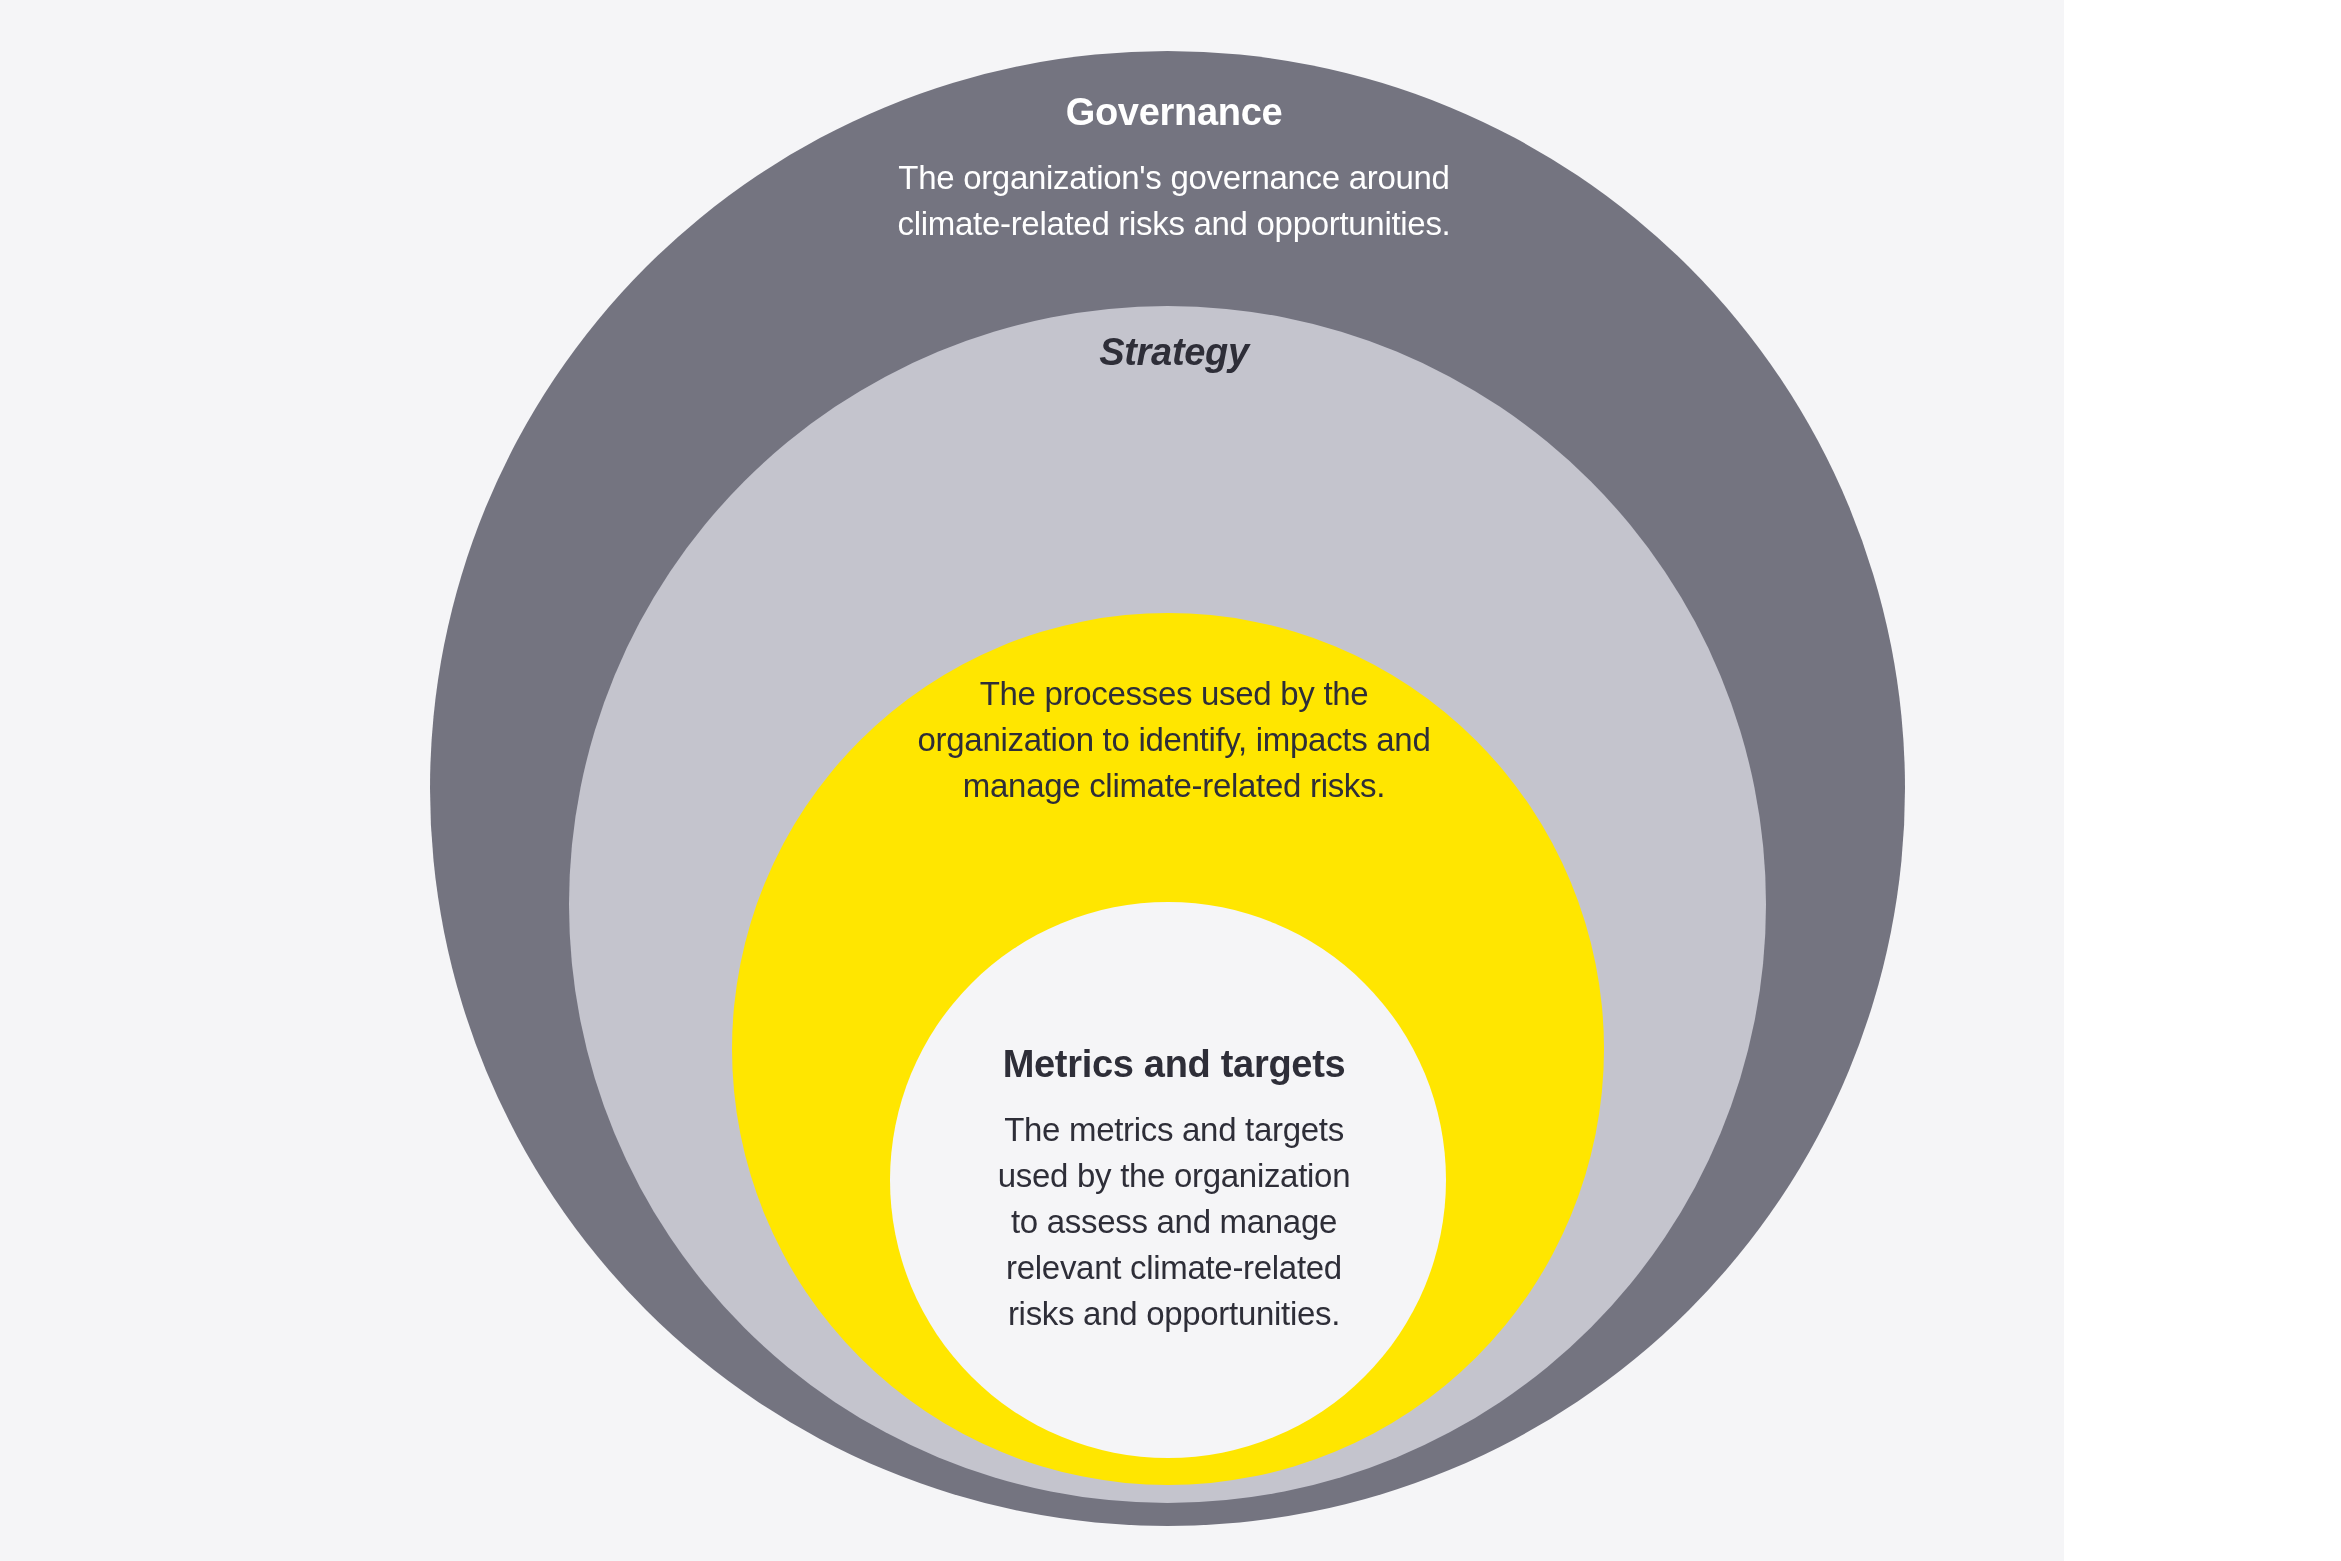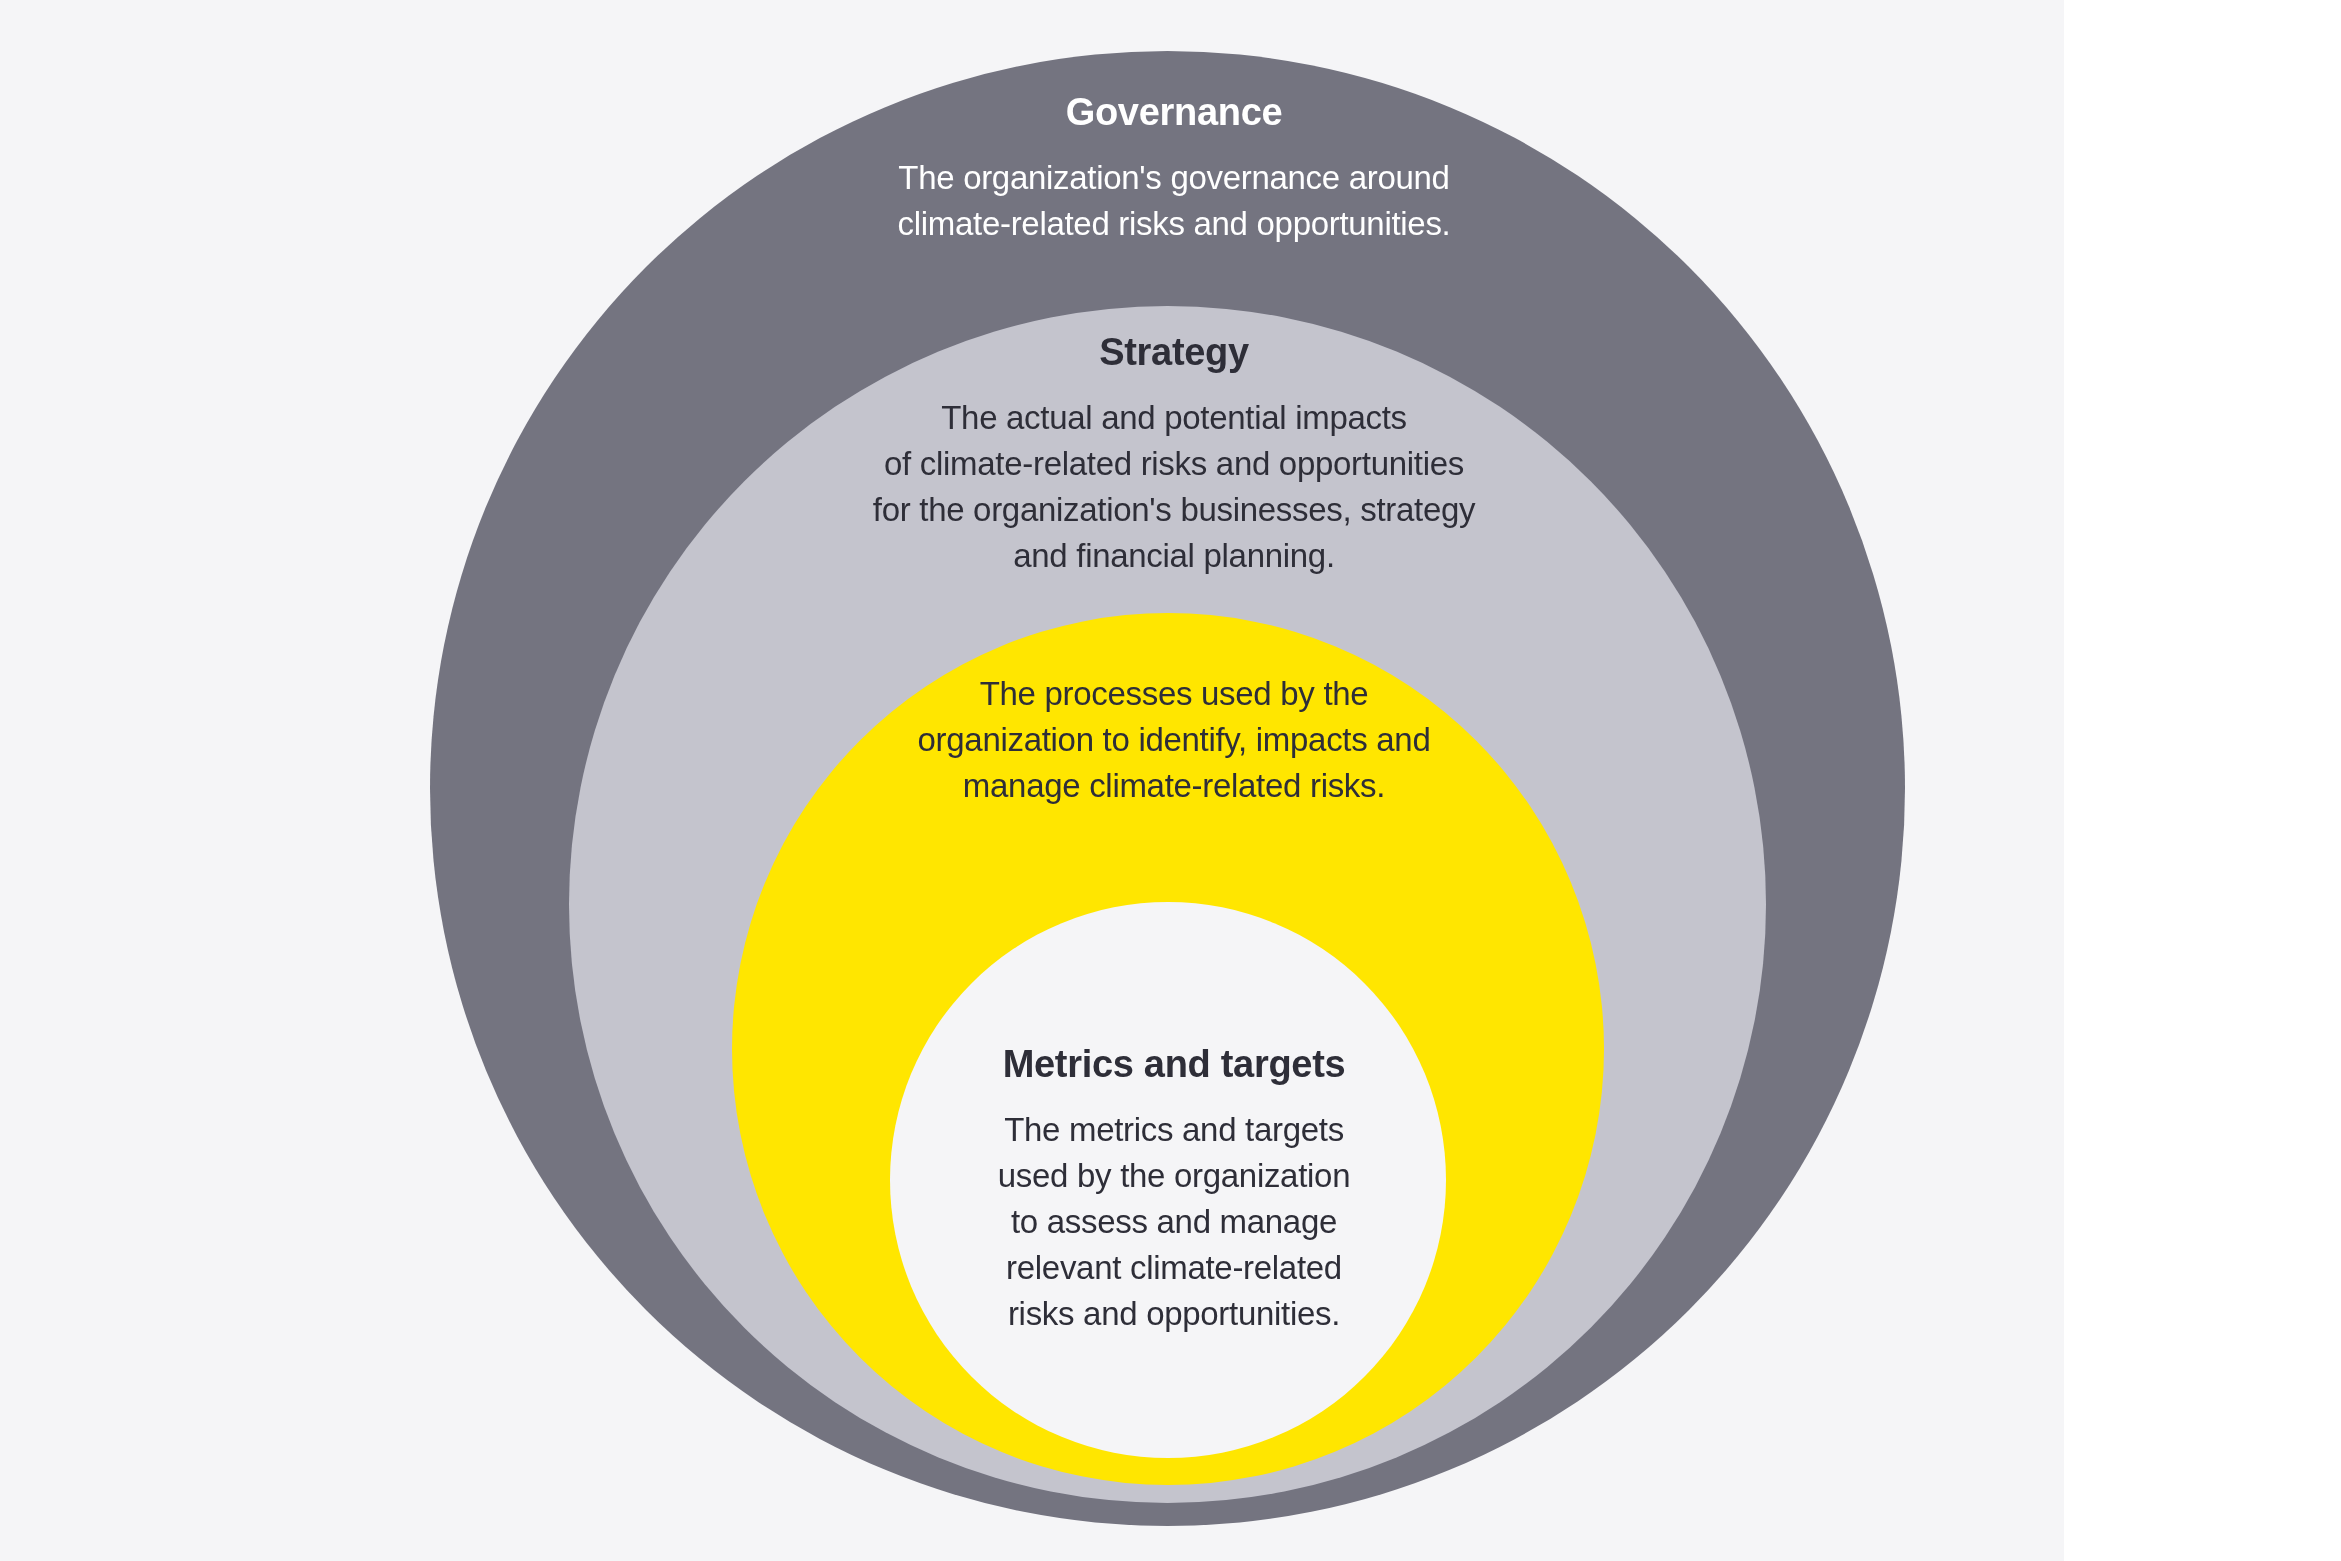--- a/index.html
+++ b/index.html
@@ -39,21 +39,21 @@
     width: 556px; height: 556px;
   }
   .label-block {
     position: absolute;
     left: 1174px;
     transform: translateX(-50%);
     text-align: center;
     letter-spacing: -0.3px;
   }
   .label-block.governance { top: 89px;  width: 1301px; }
-  .label-block.strategy   { top: 329px;  width: 1106px; }
+  .label-block.strategy   { top: 329px;  width: 1106px; font-style: italic; }
   .label-block.risk       { top: 663px; width: 911px; }
   .label-block.metrics    { top: 1041px; width: 716px; }
   .label-block h2 {
     margin: 0 0 19.5px 0;
     font-size: 38px;
     line-height: 46px;
     font-weight: bold;
   }
   .label-block p {
     margin: 8px;
@@ -73,24 +73,20 @@
   <div class="circle metrics" style="background-color: rgb(245, 245, 247);"></div>
 
   <div class="label-block governance" style="color: rgb(255, 255, 255);">
     <h2>Governance</h2>
     <p>The organization's governance around
 climate-related risks and opportunities.</p>
   </div>
 
   <div class="label-block strategy" style="color: rgb(46, 46, 56);">
     <h2>Strategy</h2>
-    <p>The actual and potential impacts
-of climate-related risks and opportunities
-for the organization's businesses, strategy
-and financial planning.</p>
   </div>
 
   <div class="label-block risk" style="color: rgb(46, 46, 56);">
     <p>The processes used by the
 organization to identify, impacts and
 manage climate-related risks.</p>
   </div>
 
   <div class="label-block metrics" style="color: rgb(46, 46, 56);">
     <h2>Metrics and targets</h2>

